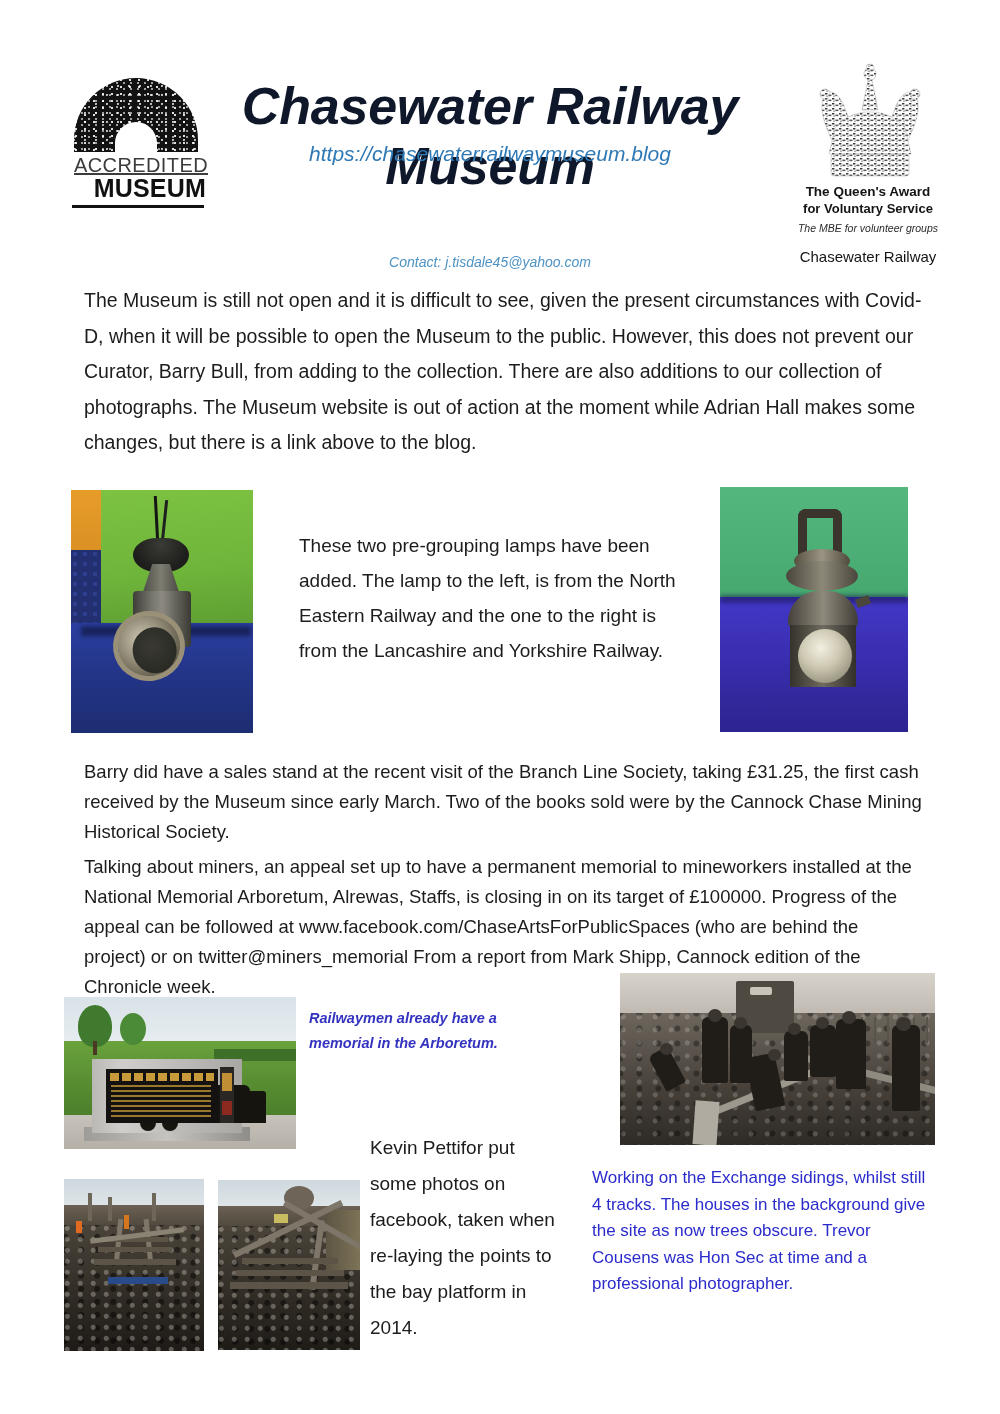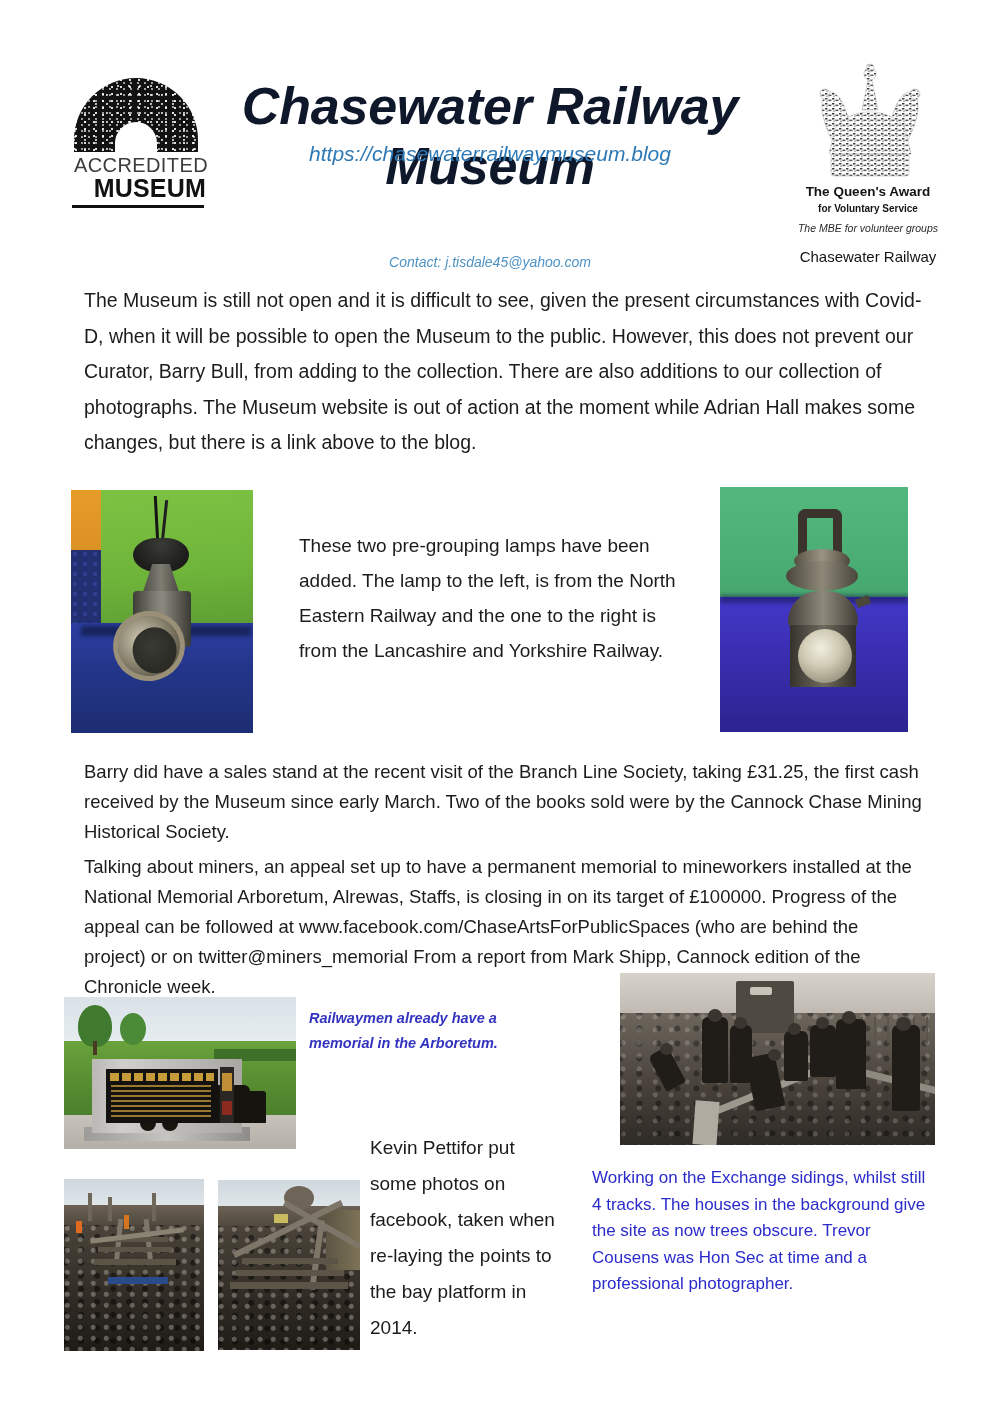--- a/index.html
+++ b/index.html
@@ -24,21 +24,21 @@
       radial-gradient(circle at 20% 30%, rgba(255,255,255,.85) 1.1px, transparent 1.3px) 0 0/9px 7px,
       radial-gradient(circle at 70% 65%, rgba(255,255,255,.75) 1.0px, transparent 1.2px) 3px 2px/11px 9px,
       radial-gradient(circle at 45% 15%, rgba(255,255,255,.6) .9px, transparent 1.1px) 5px 4px/7px 6px,
       #121212;
   }
   .accred-arch .inner{
     position:absolute;left:41px;top:44px;width:42px;height:84px;border-radius:21px 21px 0 0;
     background:#ffffff;
   }
   .accred-t1{position:absolute;left:12px;top:76px;width:128px;text-align:right;
-    font-size:20px;letter-spacing:.4px;color:#3c3c3c;font-family:"Liberation Sans",sans-serif;}
+    font-size:20px;letter-spacing:.4px;color:#3c3c3c;font-family:"Liberation Sans",sans-serif;text-decoration:underline;}
   .accred-t2{position:absolute;left:8px;top:96px;width:136px;text-align:right;
     font-size:25px;font-weight:700;letter-spacing:.2px;color:#111;}
   .accred-rule{position:absolute;left:10px;top:127px;width:132px;height:3px;background:#111;}
 
   .main-title{
     position:absolute;left:175px;top:76px;width:630px;text-align:center;
     font-size:52px;font-weight:700;font-style:italic;
     color:#0f172a;font-family:"Liberation Sans",sans-serif;letter-spacing:-0.2px;
   }
   .blog-url{
@@ -52,21 +52,21 @@
   .contact{
     position:absolute;left:175px;top:254px;width:630px;text-align:center;
     font-size:14px;font-style:italic;color:#4E93C4;
   }
 
   .qa-logo{position:absolute;left:793px;top:62px;width:150px;height:215px;}
   .crown{position:absolute;left:18px;top:0;width:118px;height:120px;}
   .qa-l1{position:absolute;left:0;top:122px;width:150px;text-align:center;
     font-size:13.5px;font-weight:700;color:#141414;line-height:16px;}
   .qa-l2{position:absolute;left:0;top:139px;width:150px;text-align:center;
-    font-size:10px;font-weight:700;color:#141414;line-height:16px;}
+    font-size:13px;font-weight:700;color:#141414;line-height:16px;}
   .qa-l3{position:absolute;left:0;top:160px;width:150px;text-align:center;
     font-size:10.5px;font-style:italic;color:#2a2a2a;}
   .qa-l4{position:absolute;left:-5px;top:186px;width:160px;text-align:center;
     font-size:15px;color:#141414;}
 
   
   .para{
     position:absolute;
     font-size:19.5px;line-height:35.5px;color:#1c1c1c;
     text-align:left;

